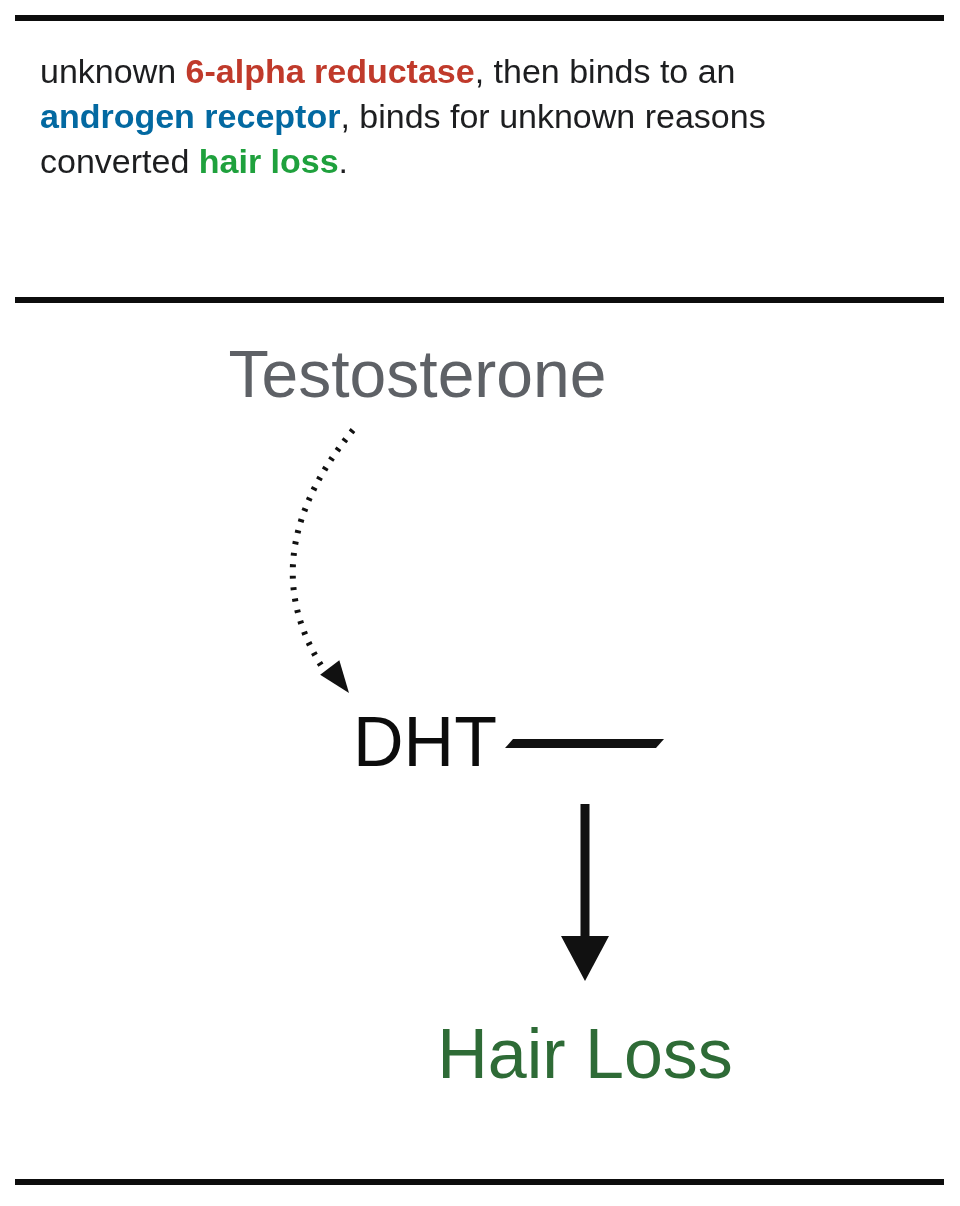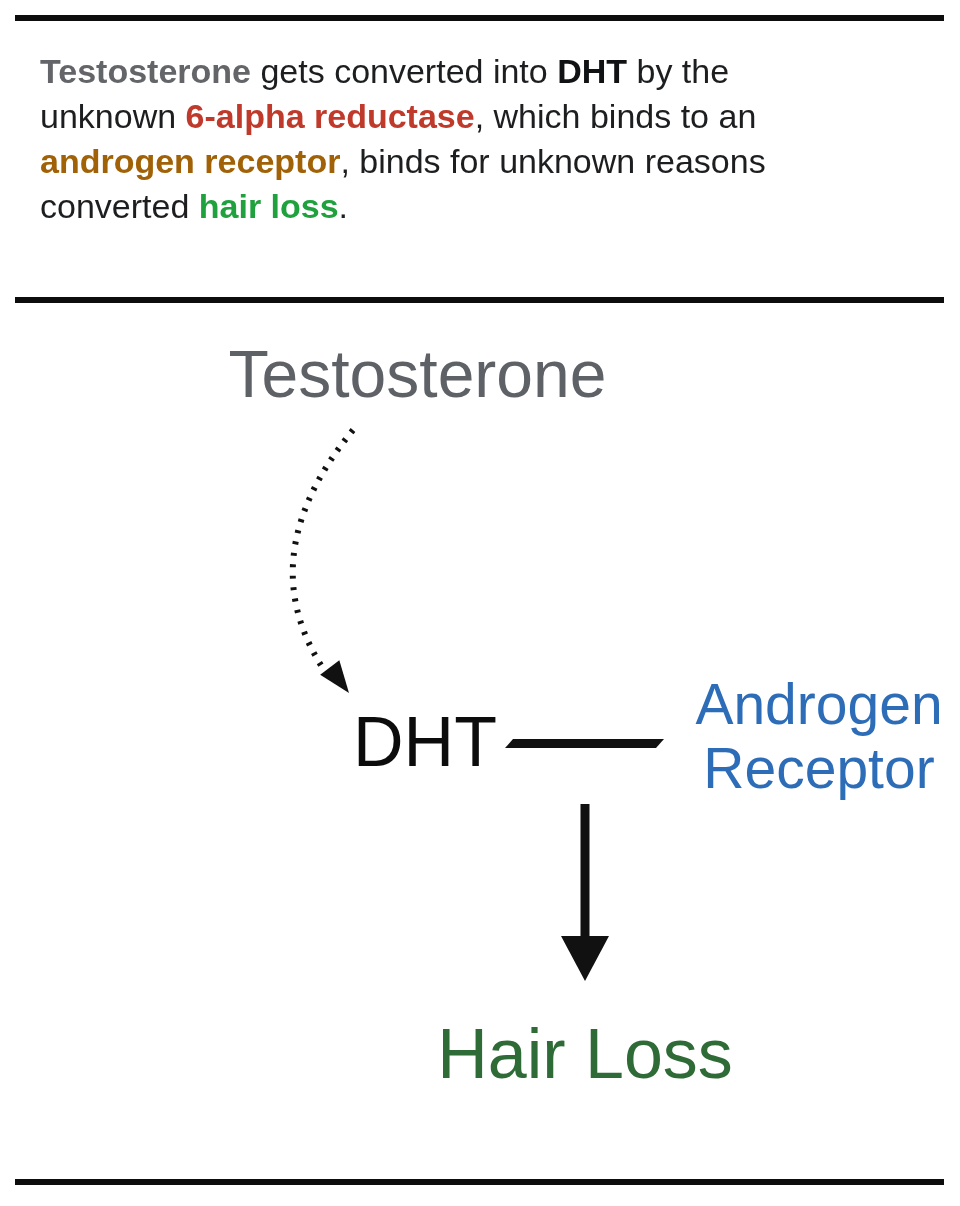--- a/index.html
+++ b/index.html
@@ -30,21 +30,21 @@
     font-size: 34px;
     line-height: 45px;
     color: #1d1e20;
     font-weight: 400;
   }
   .summary .line { white-space: nowrap; }
   .seg-plain { color: #1d1e20; font-weight: 400; }
   .seg-gray  { color: #636569; font-weight: 700; }
   .seg-black { color: #111214; font-weight: 700; }
   .seg-red   { color: #c03a2b; font-weight: 700; }
-  .seg-blue  { color: #a16207; font-weight: 700; }
+  .seg-blue  { color: #0369a1; font-weight: 700; }
   .seg-green { color: #1fa13d; font-weight: 700; }
 
   .node { position: absolute; text-align: center; }
   .node-testosterone {
     left: 125px; top: 336px; width: 585px;
     font-size: 66px; color: #5e6166; font-weight: 400;
   }
   .node-enzyme {
     left: 25px; top: 494px; width: 240px;
     font-size: 45px; line-height: 55px;
@@ -72,22 +72,21 @@
   }
 </style>
 </head>
 <body>
 
 <div class="canvas">
 
   <div class="rule top"></div>
 
   <div class="summary">
-    <div class="line"><span class="seg-gray">Testosterone</span><span class="seg-plain"> gets converted into </span><span class="seg-black">DHT</span><span class="seg-plain"> by the</span></div>
-    <div class="line"><span class="seg-plain">unknown </span><span class="seg-red">6-alpha reductase</span><span class="seg-plain">, which binds to an</span></div>
+    <div class="line"><span class="seg-plain">unknown </span><span class="seg-red">6-alpha reductase</span><span class="seg-plain">, then binds to an</span></div>
     <div class="line"><span class="seg-blue">androgen receptor</span><span class="seg-plain">, binds for unknown reasons</span></div>
     <div class="line"><span class="seg-plain">converted </span><span class="seg-green">hair loss</span><span class="seg-plain">.</span></div>
   </div>
 
   <div class="rule mid"></div>
 
   <svg class="connectors" viewBox="0 0 960 1206" xmlns="http://www.w3.org/2000/svg">
 
     <path d="M 353 430 Q 248 558 326 673" fill="none" stroke="#111111" stroke-width="6" stroke-dasharray="3 8.5"></path>
     <g transform="translate(349,693) rotate(53)">
@@ -98,22 +97,18 @@
 
     <line x1="585" y1="804" x2="585" y2="938" stroke="#111111" stroke-width="9"></line>
     <polygon points="561,936 609,936 585,981" fill="#111111"></polygon>
   </svg>
 
   <div class="node node-testosterone">Testosterone</div>
 
 
   <div class="node node-dht">DHT</div>
 
-  <div class="node node-receptor">
-    <div>Androgen</div>
-    <div>Receptor</div>
-  </div>
 
   <div class="node node-hairloss">Hair Loss</div>
 
   <div class="rule bottom"></div>
 
 </div>
 
 </body></html>

